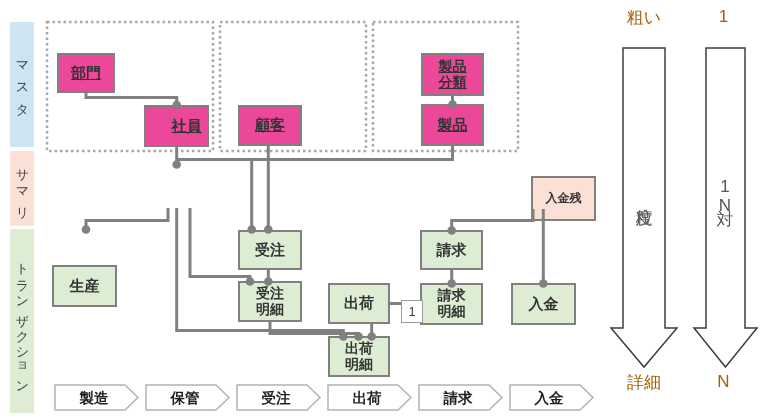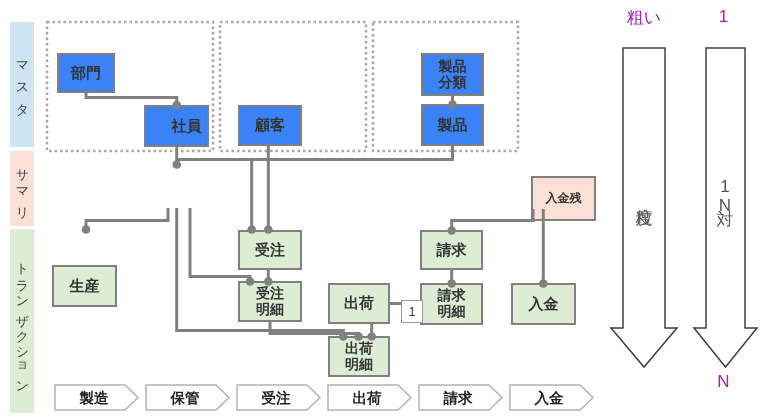--- a/index.html
+++ b/index.html
@@ -5,29 +5,29 @@
   html,body{margin:0;padding:0;background:#fff;}
   .canvas{position:relative;width:768px;height:417px;background:#fff;overflow:hidden;
           font-family:"Liberation Sans",sans-serif;}
   svg.layer{position:absolute;left:0;top:0;width:768px;height:417px;}
   #base-svg{z-index:0;}
   #entities{position:absolute;left:0;top:0;width:768px;height:417px;z-index:1;}
   #wires-svg{z-index:2;pointer-events:none;}
   .entity{position:absolute;display:flex;align-items:center;justify-content:center;
           border:2.5px solid #808080;box-sizing:border-box;font-weight:600;color:#333;
           text-align:center;white-space:pre-line;line-height:1.12;}
-  .entity.master{background:#3b82f6;}
+  .entity.master{background:#ec4899;text-decoration:underline;}
   .entity.summary{background:#fbe1d5;}
   .entity.transaction{background:#dcedd3;}
   .layer-label{position:absolute;writing-mode:vertical-rl;text-orientation:upright;
           display:flex;align-items:center;justify-content:center;font-size:13px;
           color:#3f3f3f;box-sizing:border-box;z-index:1;}
   .note-box{position:absolute;background:#fff;border:1.5px solid #9a9a9a;box-sizing:border-box;
           display:flex;align-items:center;justify-content:center;font-size:12px;color:#333;z-index:3;}
-  .lg-cap{position:absolute;font-size:17px;color:#a21caf;background:#fff;text-align:center;
+  .lg-cap{position:absolute;font-size:17px;color:#a16207;background:#fff;text-align:center;
           display:flex;align-items:center;justify-content:center;z-index:3;}
   .lg-vert{position:absolute;writing-mode:vertical-rl;text-orientation:upright;
           font-size:17px;color:#555;display:flex;align-items:center;justify-content:center;z-index:3;}
   #base-svg text{font-family:"Liberation Sans",sans-serif;font-size:14.5px;font-weight:600;
           fill:#1f1f1f;text-anchor:middle;}
 </style>
 </head>
 <body>
 
 <div class="canvas">
@@ -102,17 +102,18 @@
       <polyline points="543.3,209 543.3,283" fill="none" stroke="#808080" stroke-width="3" stroke-linejoin="miter"></polyline>
       <circle cx="543.3" cy="283.5" r="4.3" fill="#808080"></circle>
     </svg>
 
   <div class="note-box" id="note1" style="left: 401px; top: 300px; width: 22px; height: 23px;">1</div>
 
   <div class="lg-cap" id="gran-top" style="left:607px;top:3px;width:74px;height:28px;">粗い</div>
   <div class="lg-cap" id="card-top" style="left:702px;top:3px;width:43px;height:28px;">1</div>
   <div class="lg-vert" id="gran-mid" style="left:633px;top:166px;width:22px;height:58px;">粒度</div>
   <div class="lg-vert" id="card-mid" style="left:714px;top:154px;width:22px;height:84px;">1対N</div>
+  <div class="lg-cap" id="gran-bot" style="left:607px;top:368px;width:74px;height:28px;">詳細</div>
   <div class="lg-cap" id="card-bot" style="left:702px;top:368px;width:43px;height:28px;">N</div>
 <div class="layer-label" style="left: 10px; top: 22px; width: 24px; height: 125px; background: rgb(205, 228, 242); letter-spacing: 6px;">マスタ</div>
     <div class="layer-label" style="left: 10px; top: 151px; width: 24px; height: 75px; background: rgb(251, 225, 213); letter-spacing: 4px;">サマリ</div>
     <div class="layer-label" style="left: 10px; top: 229px; width: 24px; height: 184px; background: rgb(220, 237, 211); letter-spacing: 2px;">トランザクション</div>
   </div>
 
 </body></html>

